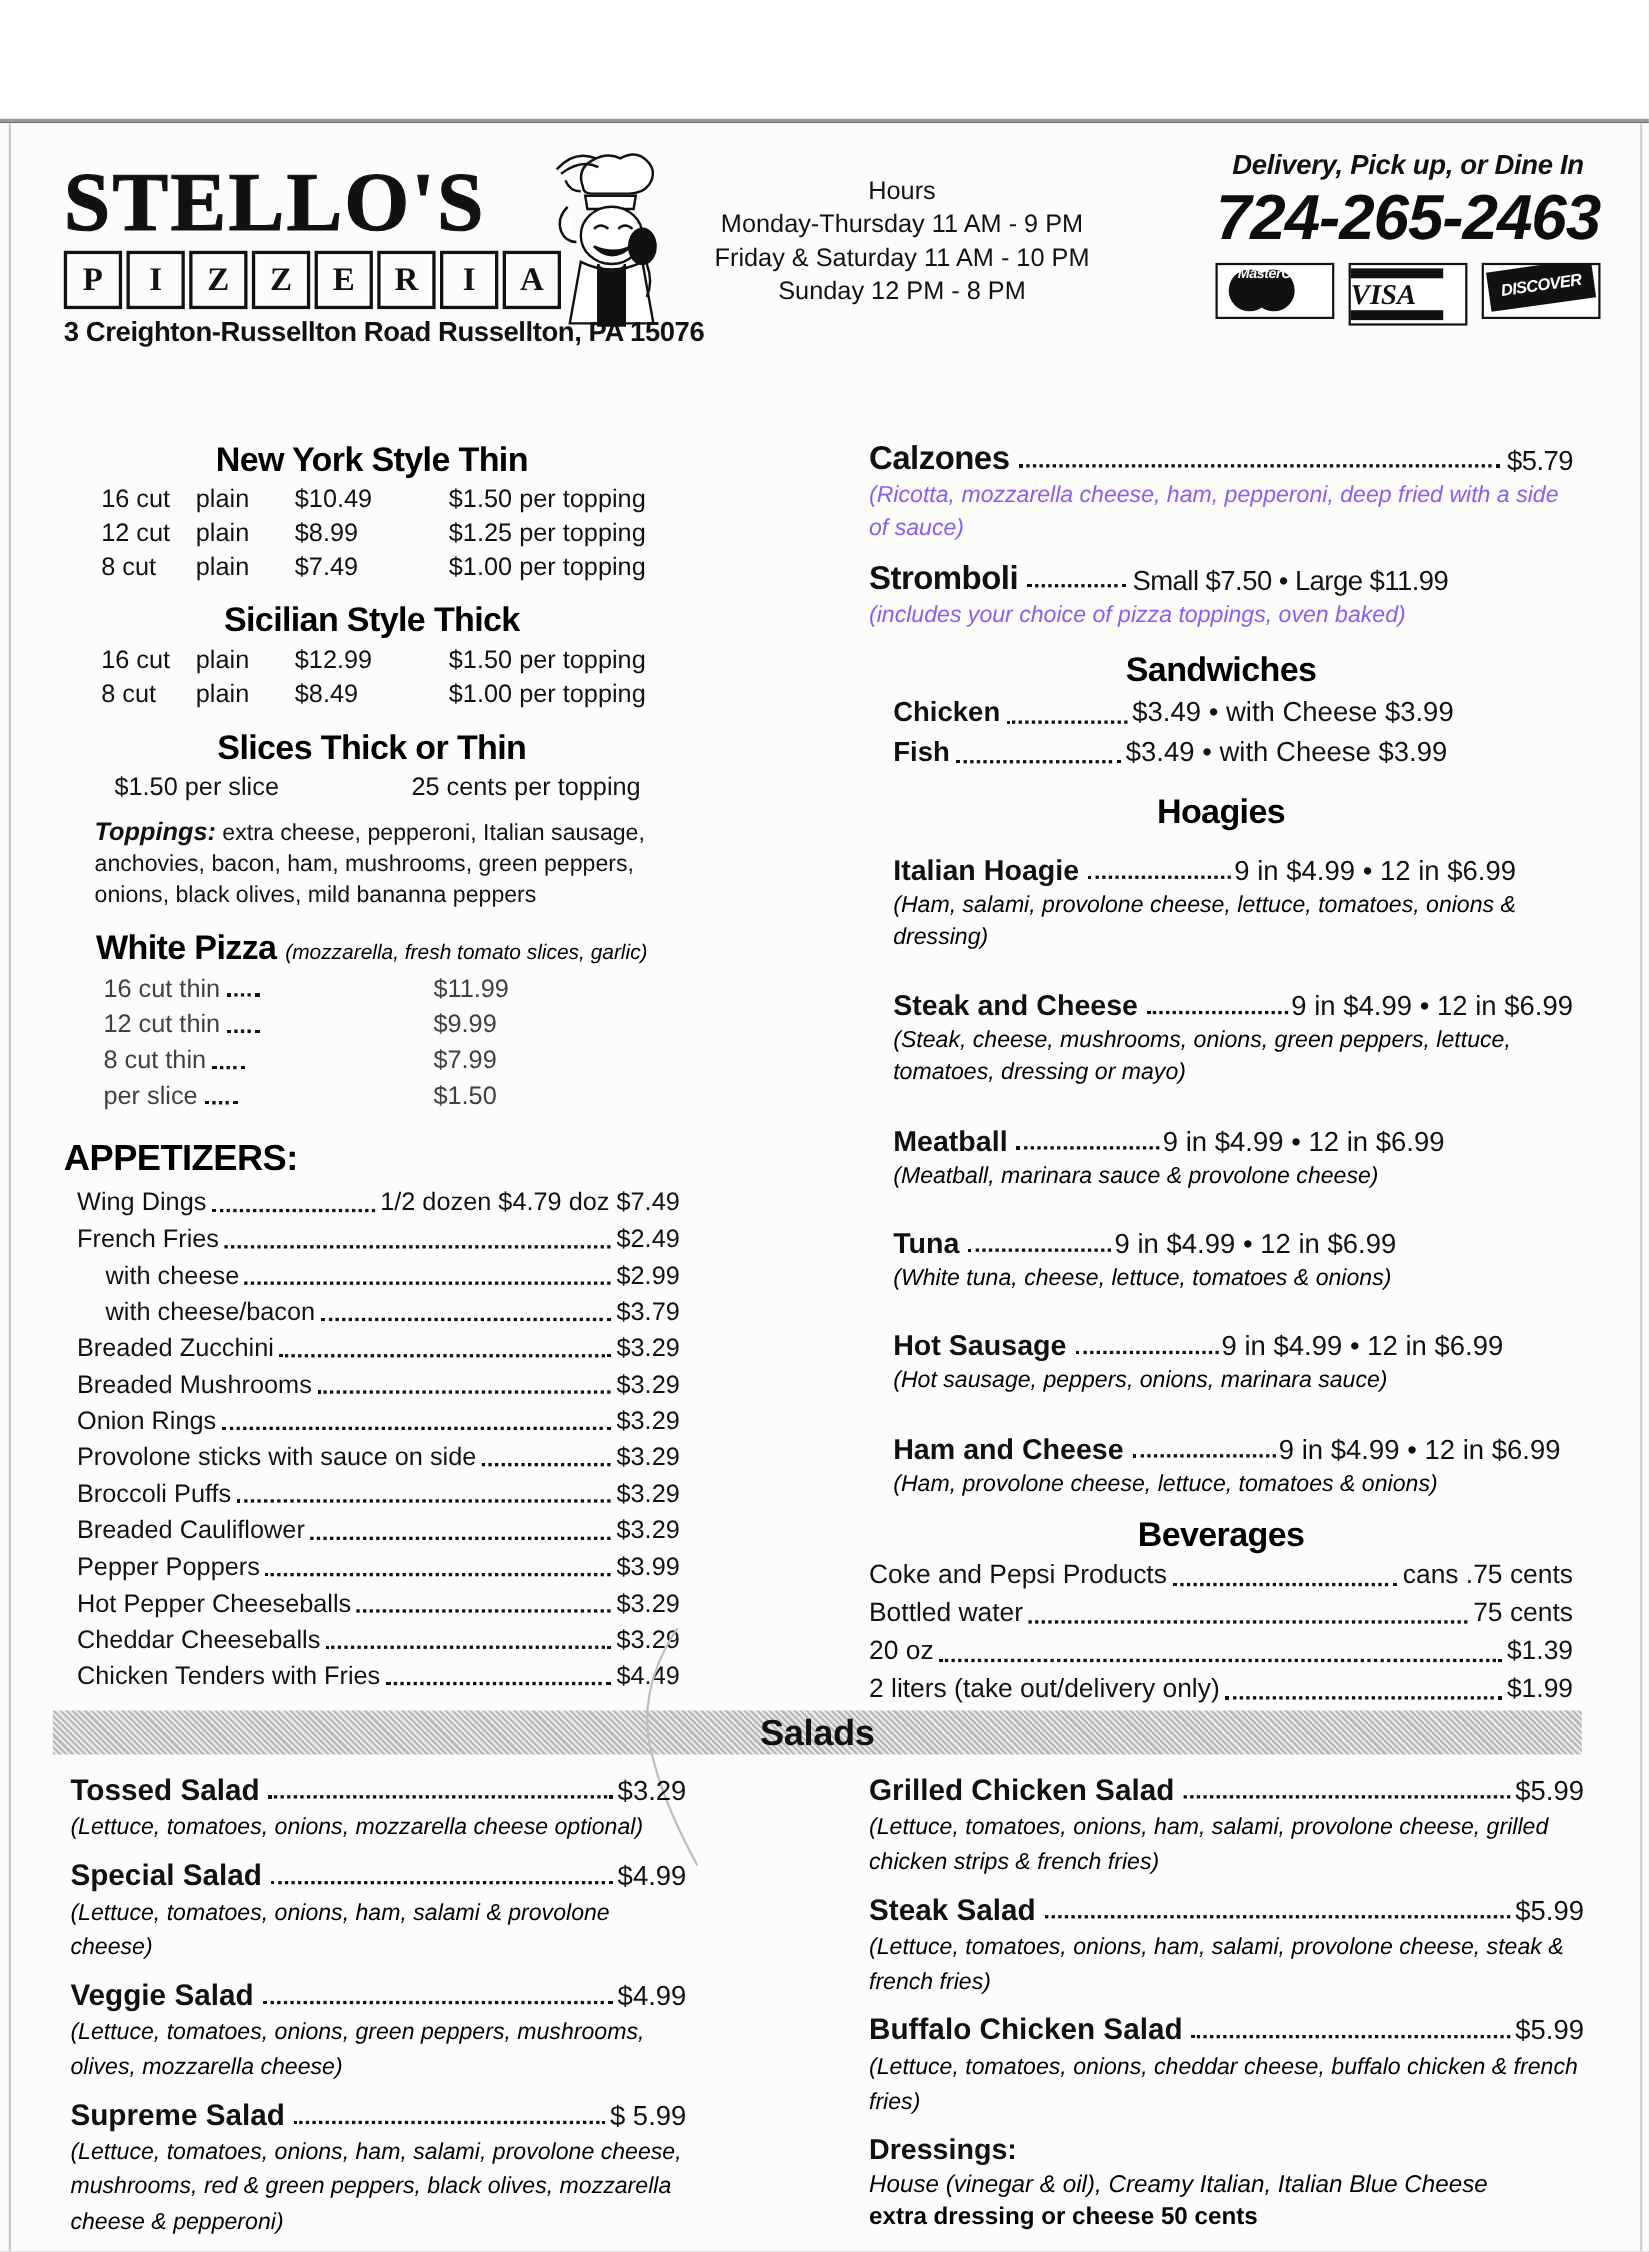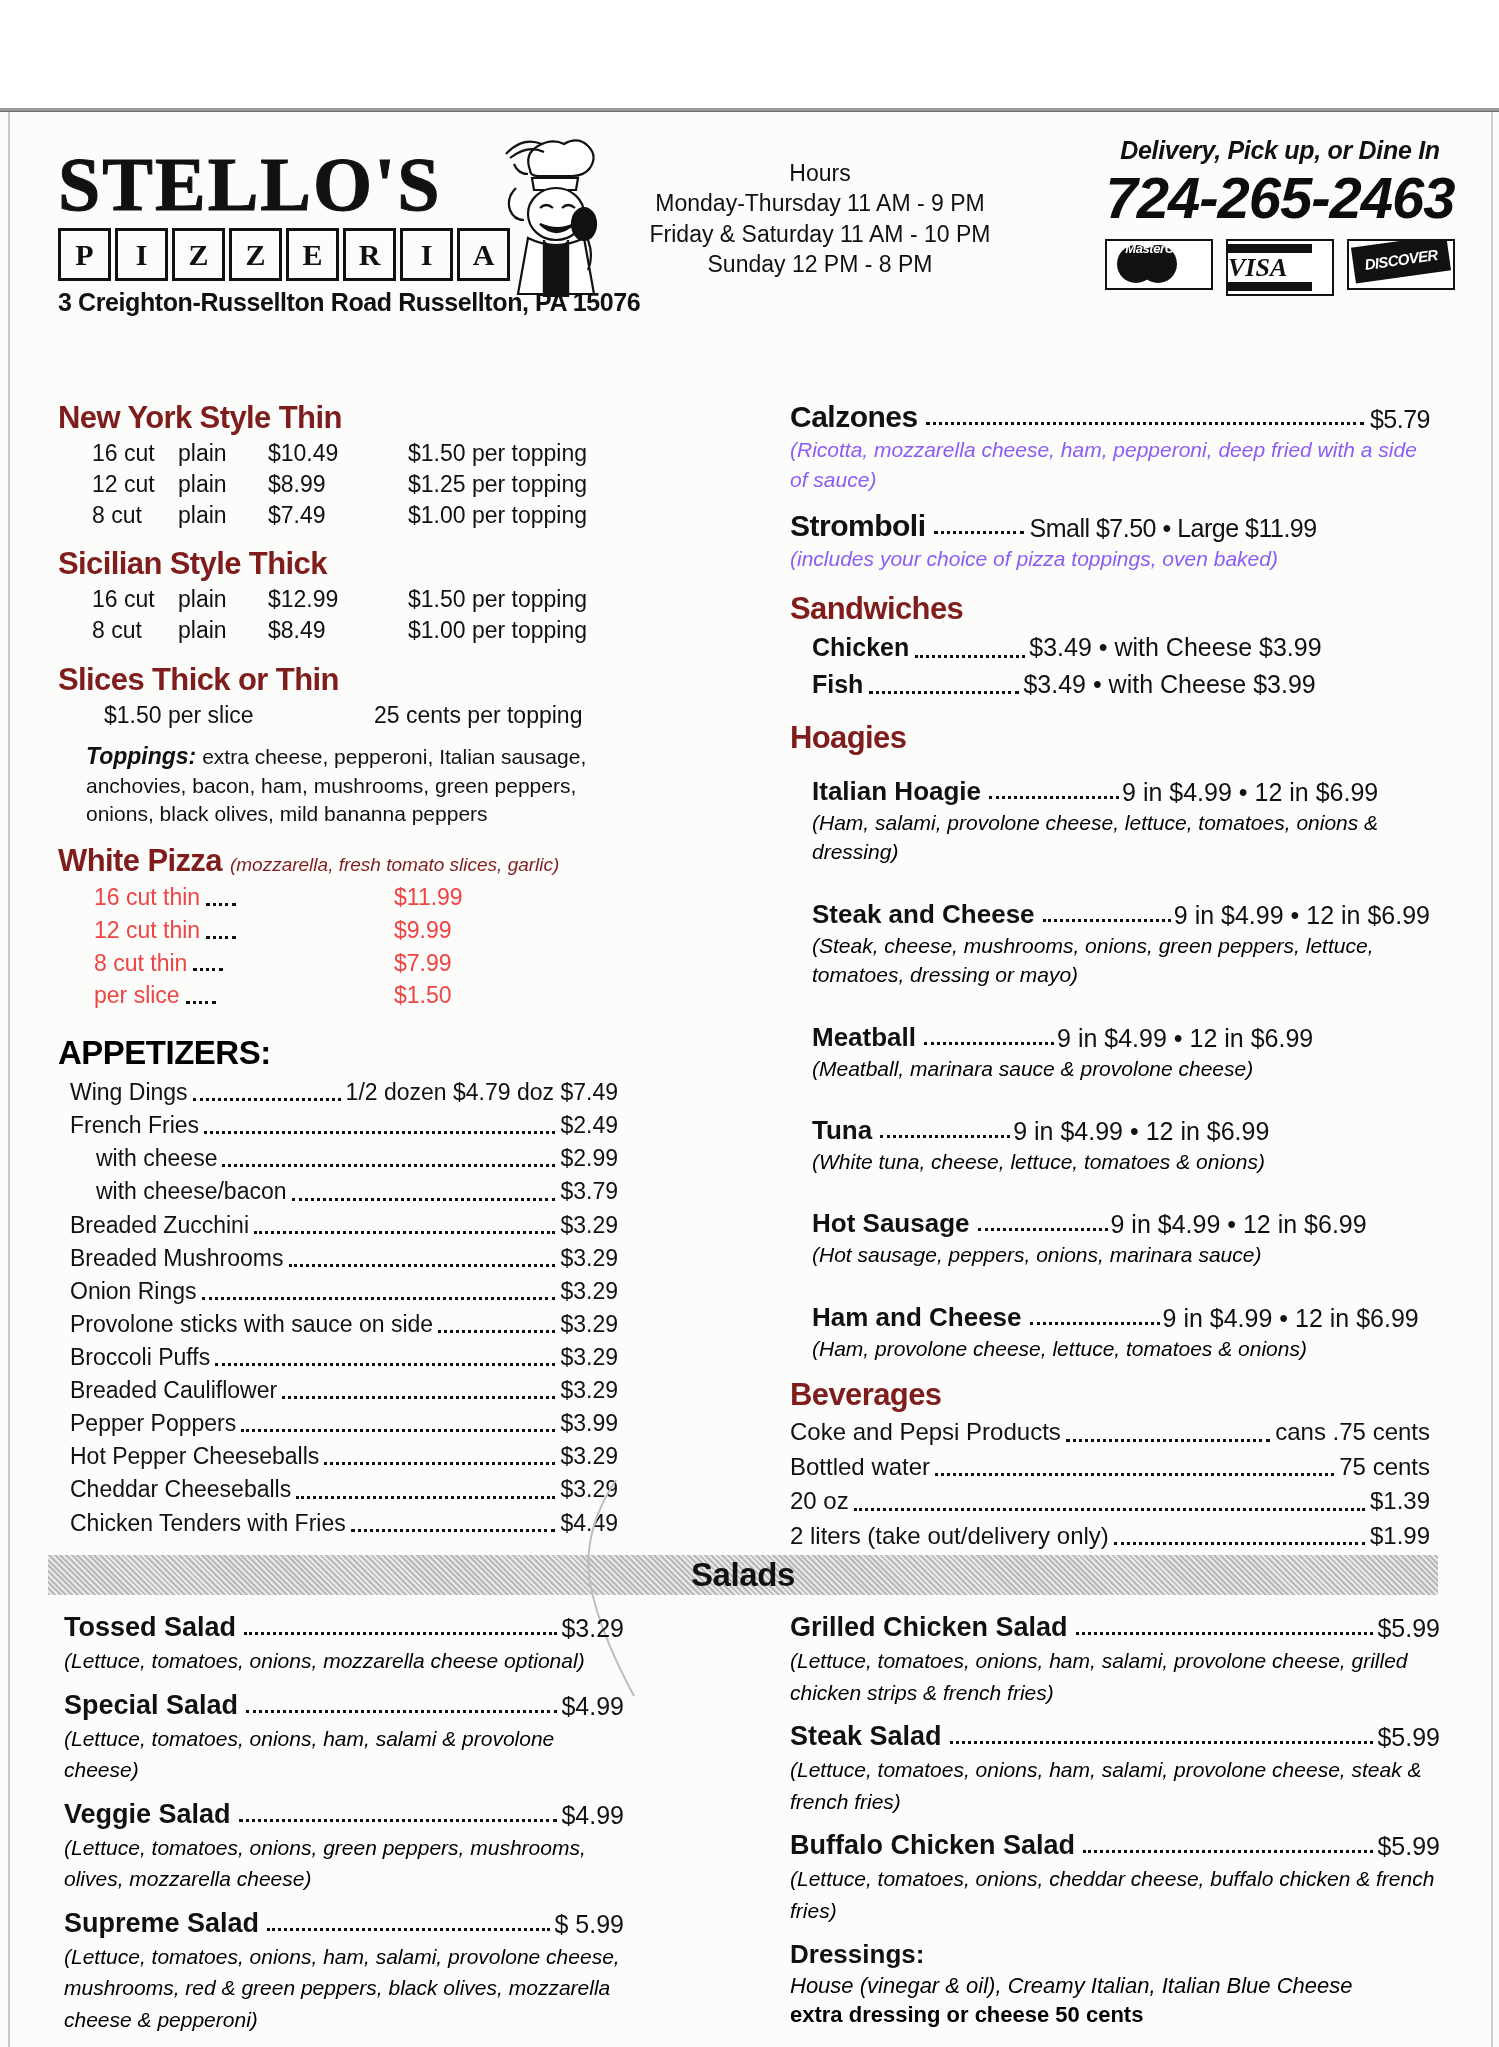--- a/index.html
+++ b/index.html
@@ -40,21 +40,21 @@
   .visa-txt{font-family:"Liberation Serif",serif;font-style:italic;font-weight:700;font-size:26px;color:#111;line-height:1;}
   .card.disc{width:104px;overflow:hidden;}
   .disc-in{width:96px;height:36px;background:#111;transform:rotate(-8deg);display:flex;align-items:center;justify-content:center;}
   .disc-txt{color:#fff;font-size:15px;font-weight:700;font-style:italic;letter-spacing:-0.6px;}
 
   
   .col{position:absolute;top:400px;}
   .col-left{left:58px;width:560px;}
   .col-right{left:790px;width:640px;}
 
-  h2.sec{font-size:31px;font-weight:700;color:#7f1d1d;margin:0 0 2px 0;letter-spacing:-0.6px;}
+  h2.sec{font-size:31px;font-weight:700;color:#000000;margin:0 0 2px 0;letter-spacing:-0.6px;text-align:center;}
   h2.sec .note{font-size:19px;font-style:italic;font-weight:400;letter-spacing:0;}
   .block{margin-bottom:16px;}
 
   .ptable{margin-left:34px;}
   .prow{display:flex;font-size:23px;color:#111;line-height:1.34;}
   .prow .c-cut{width:86px;}
   .prow .c-plain{width:90px;}
   .prow .c-price{width:140px;}
   .prow .c-top{white-space:nowrap;}
 
@@ -64,21 +64,21 @@
   .toppings b{font-style:italic;font-weight:700;font-size:23px;}
 
   
   .lrow{display:flex;align-items:flex-end;font-size:23px;color:#111;line-height:1.44;}
   .lrow .nm{white-space:nowrap;}
   .lrow .dots{flex:1;border-bottom:3px dotted #111;margin:0 5px 8px 5px;min-width:14px;}
   .lrow .pr{white-space:nowrap;}
   .indent1{margin-left:26px;}
 
   .wp-list{margin-left:36px;}
-  .wp-row{display:flex;font-size:23px;color:#ef4444;line-height:1.42;}
+  .wp-row{display:flex;font-size:23px;color:#404040;line-height:1.42;}
   .wp-row .nm{width:auto;white-space:nowrap;}
   .wp-row .dots{border-bottom:3px dotted #111;margin:0 4px 8px 6px;min-width:30px;}
   .wp-row .pr{white-space:nowrap;}
   .wp-row .leadwrap{display:flex;flex:0 0 300px;}
 
   h2.apps{font-size:33px;font-weight:700;letter-spacing:-0.5px;margin:22px 0 4px 0;}
   .applist{margin-left:12px;}
 
   
   .ritem{margin-bottom:5px;}

